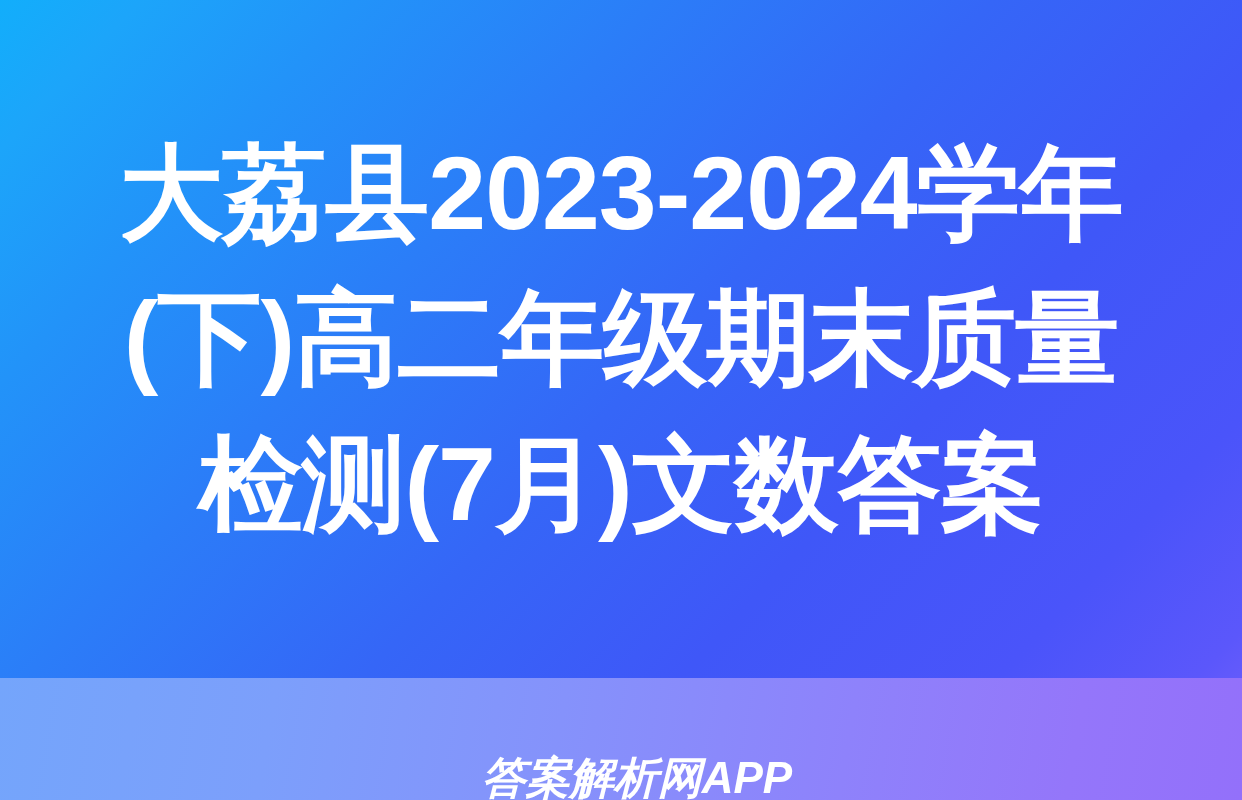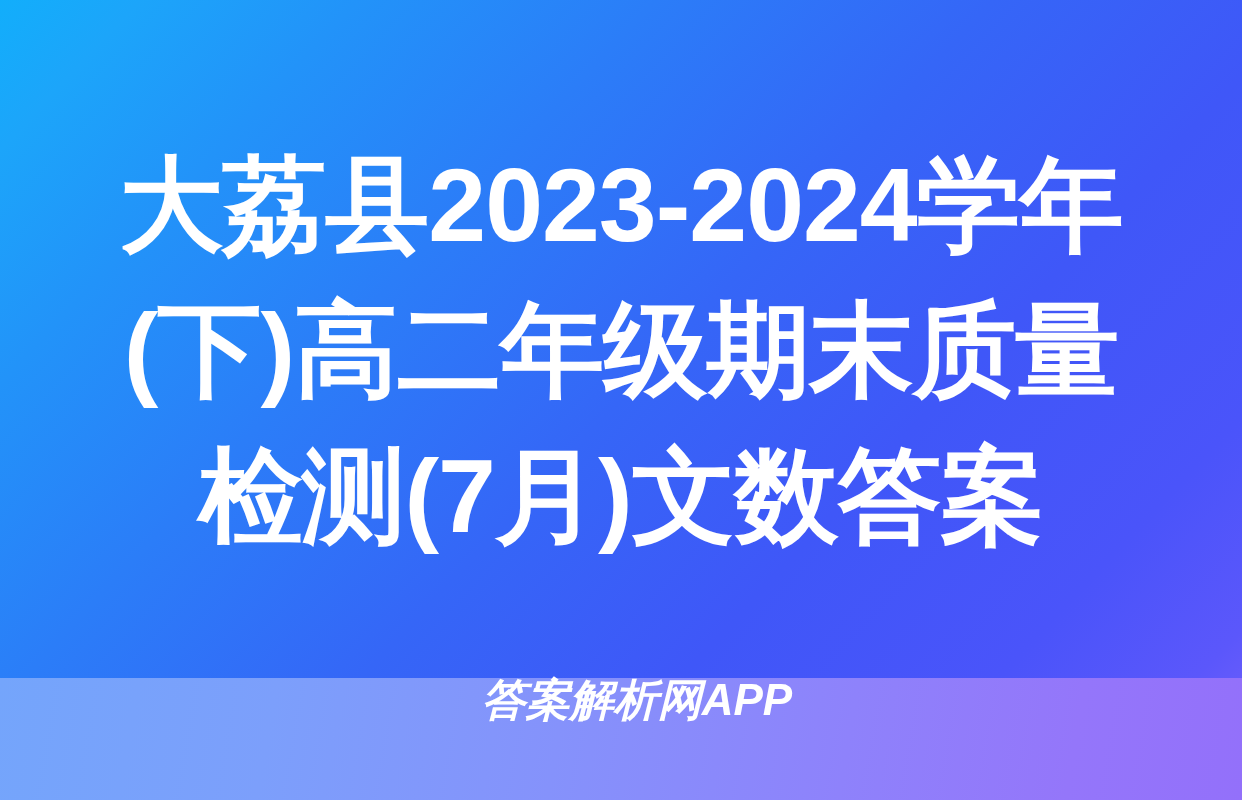--- a/index.html
+++ b/index.html
@@ -46,21 +46,21 @@
         #8E82FB 68%,
         #9476FA 86%,
         #9370FA 100%);
   }
 
   
   .title-wrap {
     position: absolute;
     left: 0;
     right: 0;
-    top: 12px;
+    top: 0;
     height: 678px;
     display: flex;
     align-items: center;
     justify-content: center;
     padding: 0 84px;
     box-sizing: border-box;
   }
 
   .poster-title {
     margin: 0;
@@ -76,21 +76,21 @@
   }
 
   
   .watermark {
     position: absolute;
     left: 0;
     right: 0;
     top: 678px;
     height: 122px;
     display: flex;
-    align-items: flex-start;
+    align-items: flex-end;
     justify-content: center;
     margin-left: 32px;
   }
 
   .watermark-text {
     color: #ffffff;
     font-size: 44px;
     font-weight: 700;
     font-style: italic;
     letter-spacing: 0px;

